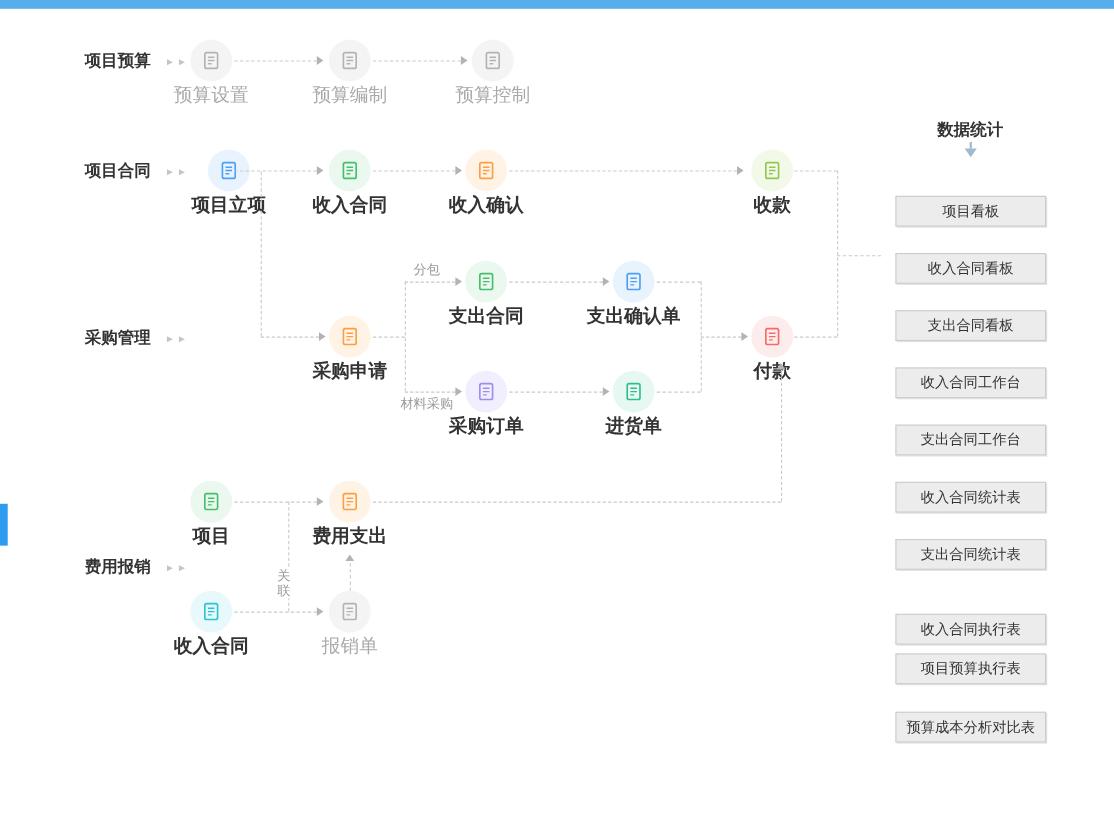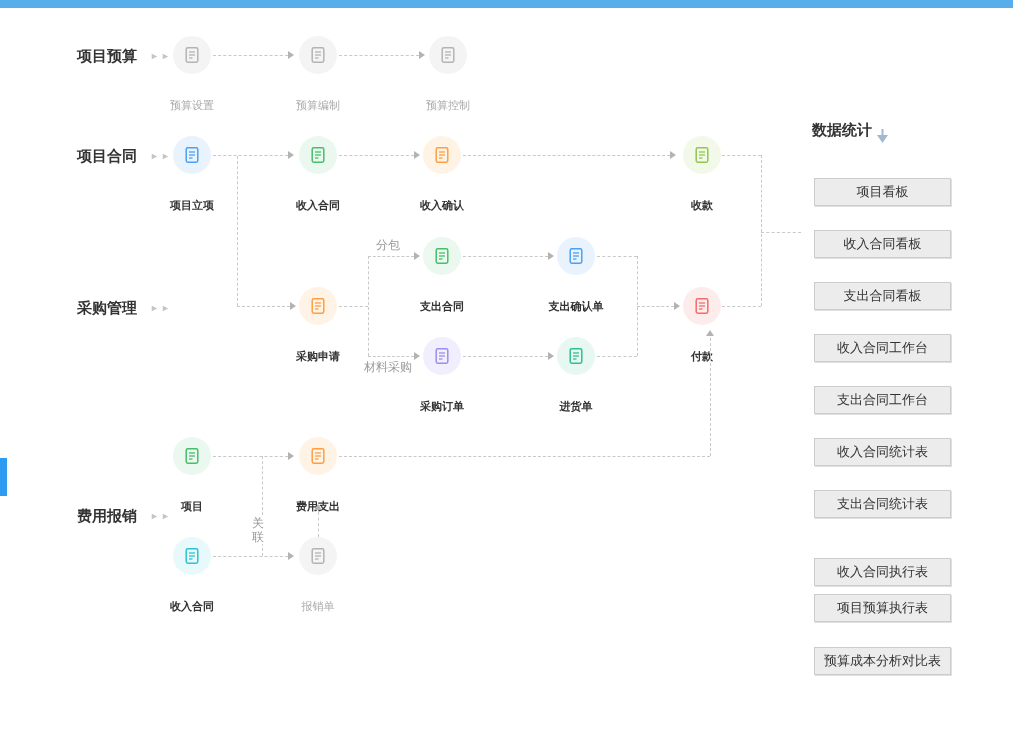--- a/index.html
+++ b/index.html
@@ -10,21 +10,21 @@
 
   
   .rowlabel{position:absolute;left:45px;display:flex;align-items:center;gap:13px;
             font-size:15px;font-weight:bold;color:#333;height:18px;line-height:18px;margin-left:32px;}
   .chev{font-size:9px;color:#c5c5c5;letter-spacing:2px;font-weight:normal;}
 
   
   .node{position:absolute;width:80px;display:flex;flex-direction:column;align-items:center;cursor:pointer;}
   .node .circ{width:38px;height:38px;border-radius:50%;background:var(--bg);
               display:flex;align-items:center;justify-content:center;}
-  .node .nlabel{margin-top:24px;font-size:11px;font-weight:600;color:#333;white-space:nowrap;}
+  .node .nlabel{margin-top:1px;font-size:17px;font-weight:600;color:#333;white-space:nowrap;}
   .node.dim .nlabel{color:#a9a9a9;font-weight:400;}
   .c-gray{--bg:#f4f4f4;color:#b3b3b3;}
   .c-blue{--bg:#e9f3fe;color:#4aa0f5;}
   .c-green{--bg:#eaf8ef;color:#45bf69;}
   .c-green2{--bg:#e7f8f2;color:#2fbf8f;}
   .c-lime{--bg:#f3f9e8;color:#8fc74f;}
   .c-orange{--bg:#fff3e6;color:#ff9d42;}
   .c-purple{--bg:#f1eefd;color:#9c8df0;}
   .c-red{--bg:#fdecec;color:#f56a6a;}
   .c-teal{--bg:#e7f9fb;color:#2bc3d6;}
@@ -32,22 +32,22 @@
   
   .edge-h{position:absolute;height:0;border-top:1px dashed #c9c9c9;}
   .edge-v{position:absolute;width:0;border-left:1px dashed #c9c9c9;}
   .arr{position:absolute;width:0;height:0;}
   .arr.r{border-left:6px solid #b3b3b3;border-top:4px solid transparent;border-bottom:4px solid transparent;}
   .arr.u{border-bottom:6px solid #b3b3b3;border-left:4px solid transparent;border-right:4px solid transparent;}
   .elabel{position:absolute;font-size:12px;color:#999;background:#fff;padding:0 2px;line-height:14px;white-space:nowrap;}
   .elabel.vert{width:14px;text-align:center;word-break:break-all;white-space:normal;margin-top:20px;}
 
   
-  .stats-title{position:absolute;left:812px;top:109px;width:140px;text-align:left;
-               font-size:15px;font-weight:bold;color:#333;margin-top:12px;}
+  .stats-title{position:absolute;left:812px;top:109px;width:140px;text-align:center;
+               font-size:15px;font-weight:bold;color:#333;}
   .stats-arrow{position:absolute;left:876px;top:129px;}
   .sbtn{position:absolute;left:814px;width:137px;height:28px;box-sizing:border-box;
         background:#ececec;border:1px solid #cccccc;box-shadow:1px 1px 0 rgba(0,0,0,.12);
         font-size:13px;color:#333;display:flex;align-items:center;justify-content:center;cursor:pointer;}
   .hiddefs{position:absolute;width:0;height:0;overflow:hidden;}
 </style>
 </head>
 <body>
 
 <div class="stage">
@@ -99,21 +99,21 @@
   </div>
   <div class="node dim c-gray" style="left:408px;top:36px">
     <span class="circ">
         <svg width="18" height="18">
           <use href="#doc"></use>
         </svg>
       </span>
     <span class="nlabel">预算控制</span>
   </div>
 
-  <div class="node c-blue" style="left:152px;top:136px">
+  <div class="node c-blue" style="left:168px;top:136px">
     <span class="circ">
         <svg width="18" height="18">
           <use href="#doc"></use>
         </svg>
       </span>
     <span class="nlabel">项目立项</span>
   </div>
   <div class="node c-green" style="left:278px;top:136px">
     <span class="circ">
         <svg width="18" height="18">

